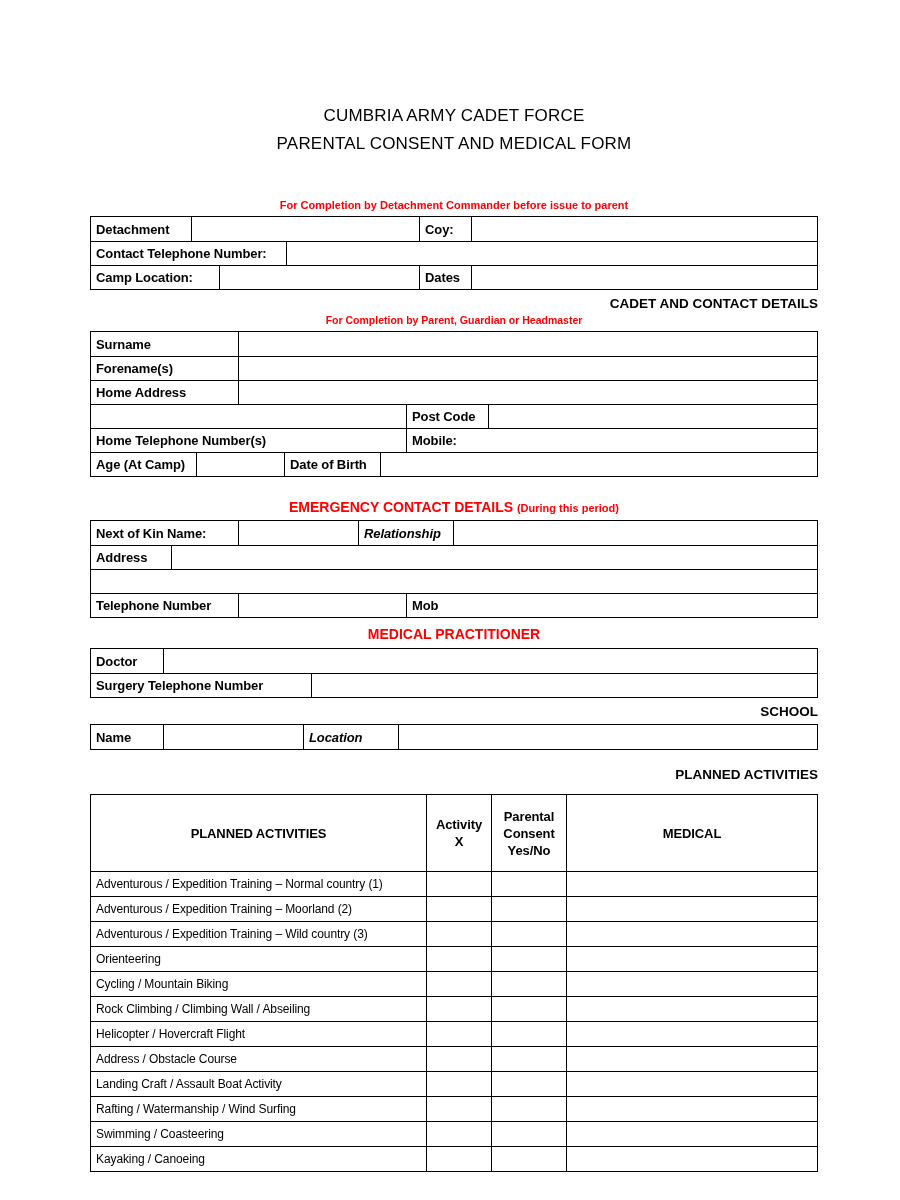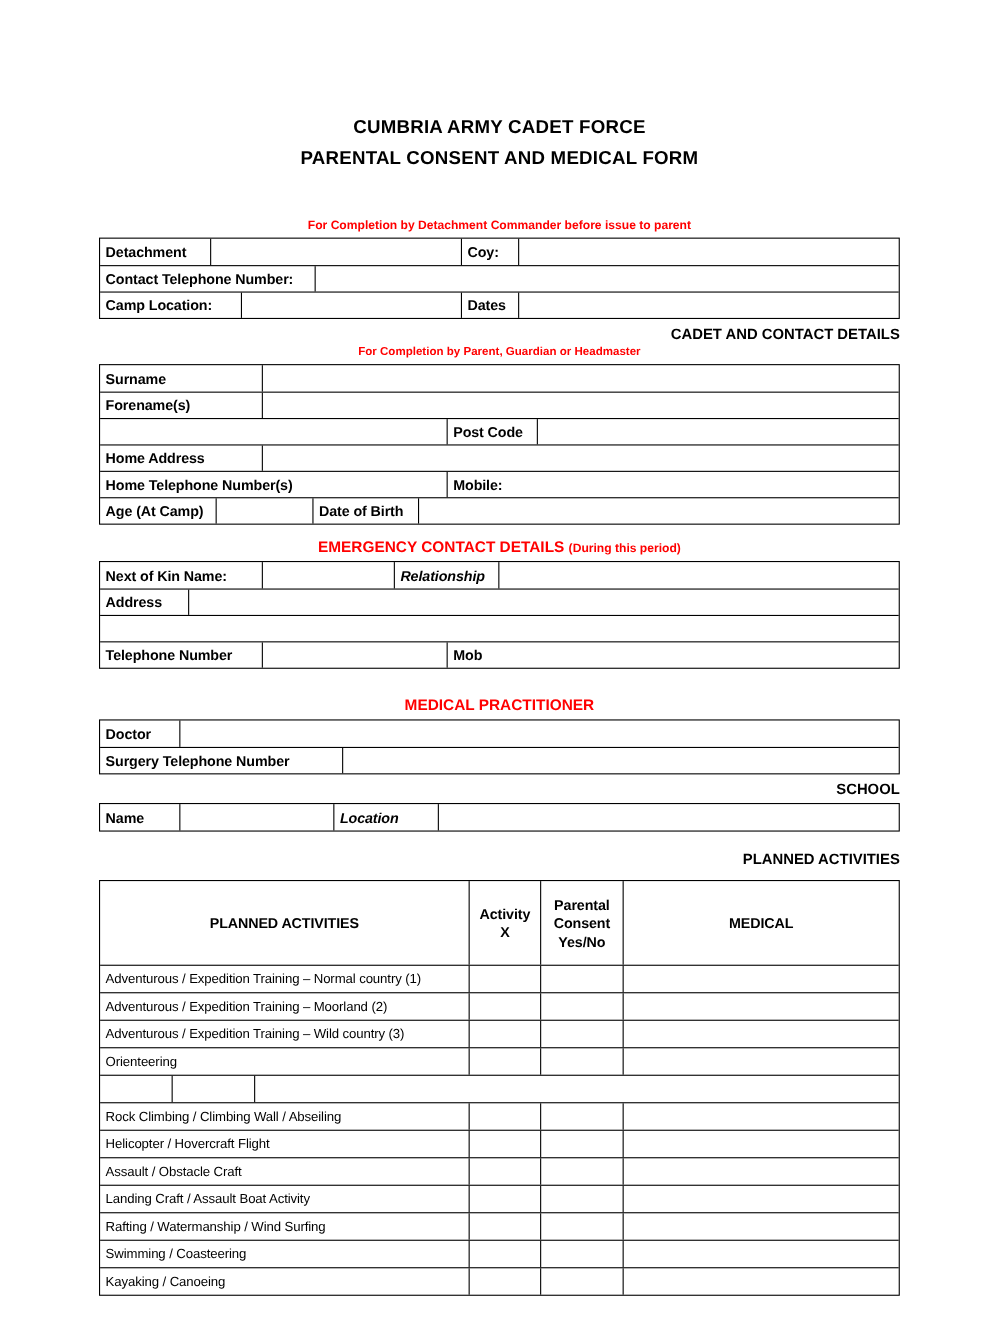--- a/index.html
+++ b/index.html
@@ -8,39 +8,39 @@
     width: 900px; height: 1200px;
     background: #ffffff;
     font-family: "Liberation Sans", sans-serif;
     color: #000;
     overflow: hidden;
   }
   .sheet { padding-top: 102px; }
   .content { margin-left: 90px; width: 728px; }
 
   .title-block { text-align: center; }
-  .title-line { font-weight: bold; font-size: 17px; line-height: 28px; letter-spacing: 0.2px; }
+  .title-line { font-weight: normal; font-size: 17px; line-height: 28px; letter-spacing: 0.2px; }
 
   .red-note {
     margin-top: 41px;
     text-align: center;
     color: var(--red, #ff0000);
     font-weight: bold;
     font-size: 11px;
   }
   .red-note.small { margin-top: 3px; font-size: 10.5px; }
 
   .black-head {
     margin-top: 6px;
     text-align: right;
     font-weight: bold;
     font-size: 13.5px;
   }
   .red-head {
-    margin-top: 12px;
+    margin-top: 22px;
     text-align: center;
     color: var(--red, #ff0000);
     font-weight: bold;
     font-size: 14px;
   }
   .red-head .suffix { font-size: 11px; }
 
   .tbl { border: 1px solid #000; margin-top: 5px; }
   .trow { display: flex; height: 24px; border-top: 1px solid #000; }
   .tbl .trow:first-child { border-top: none; }
@@ -141,33 +141,33 @@
           </div>
         <div class="tcell grow"></div>
       </div>
       <div class="trow">
         <div class="tcell w147">
             <span class="lbl">Forename(s)</span>
           </div>
         <div class="tcell grow"></div>
       </div>
       <div class="trow">
+        <div class="tcell w147">
+            <span class="lbl">Home Address</span>
+          </div>
+        <div class="tcell grow"></div>
+      </div>
+      <div class="trow">
         <div class="tcell w315"></div>
         <div class="tcell w82">
             <span class="lbl">Post Code</span>
           </div>
         <div class="tcell grow"></div>
       </div>
       <div class="trow">
-        <div class="tcell w147">
-            <span class="lbl">Home Address</span>
-          </div>
-        <div class="tcell grow"></div>
-      </div>
-      <div class="trow">
         <div class="tcell w315">
             <span class="lbl">Home Telephone Number(s)</span>
           </div>
         <div class="tcell grow">
             <span class="lbl">Mobile:</span>
           </div>
       </div>
       <div class="trow">
         <div class="tcell w105">
             <span class="lbl">Age (At Camp)</span>
@@ -209,21 +209,21 @@
         <div class="tcell w147">
             <span class="lbl">Telephone Number</span>
           </div>
         <div class="tcell w168"></div>
         <div class="tcell grow">
             <span class="lbl">Mob</span>
           </div>
       </div>
     </div>
 
-    <div class="red-head" style="margin-top:24px;text-align:center;">MEDICAL PRACTITIONER</div>
+    <div class="red-head" style="margin-top:8px;text-align:center;">MEDICAL PRACTITIONER</div>
 
     <div class="tbl" style="margin-top:6px;">
       <div class="trow">
         <div class="tcell w72">
             <span class="lbl">Doctor</span>
           </div>
         <div class="tcell grow"></div>
       </div>
       <div class="trow">
         <div class="tcell w220">
@@ -295,20 +295,23 @@
       </div>
       <div class="trow act-row">
         <div class="tcell w335">
             <span class="act-label">Orienteering</span>
           </div>
         <div class="tcell w65"></div>
         <div class="tcell w75"></div>
         <div class="tcell grow"></div>
       </div>
       <div class="trow act-row">
+        <div class="tcell w335">
+            <span class="act-label">Cycling / Mountain Biking</span>
+          </div>
         <div class="tcell w65"></div>
         <div class="tcell w75"></div>
         <div class="tcell grow"></div>
       </div>
       <div class="trow act-row">
         <div class="tcell w335">
             <span class="act-label">Rock Climbing / Climbing Wall / Abseiling</span>
           </div>
         <div class="tcell w65"></div>
         <div class="tcell w75"></div>
@@ -317,21 +320,21 @@
       <div class="trow act-row">
         <div class="tcell w335">
             <span class="act-label">Helicopter / Hovercraft Flight</span>
           </div>
         <div class="tcell w65"></div>
         <div class="tcell w75"></div>
         <div class="tcell grow"></div>
       </div>
       <div class="trow act-row">
         <div class="tcell w335">
-            <span class="act-label">Assault / Obstacle Craft</span>
+            <span class="act-label">Address / Obstacle Course</span>
           </div>
         <div class="tcell w65"></div>
         <div class="tcell w75"></div>
         <div class="tcell grow"></div>
       </div>
       <div class="trow act-row">
         <div class="tcell w335">
             <span class="act-label">Landing Craft / Assault Boat Activity</span>
           </div>
         <div class="tcell w65"></div>

